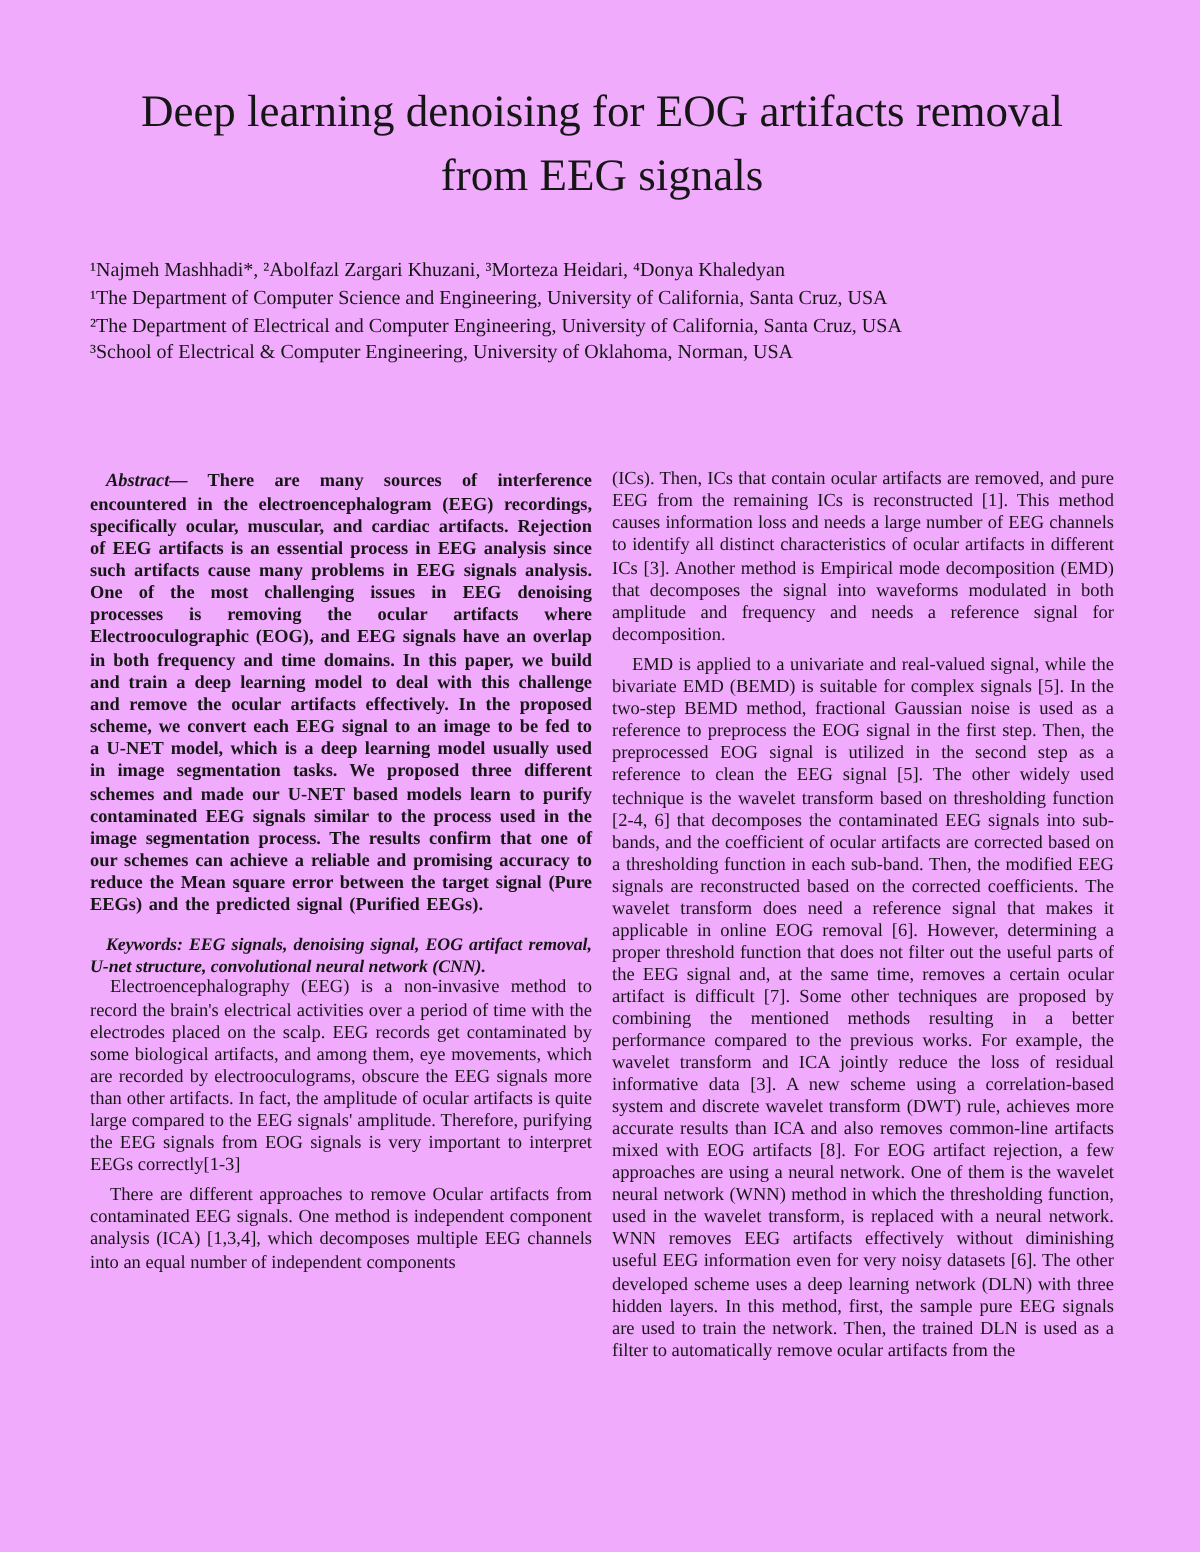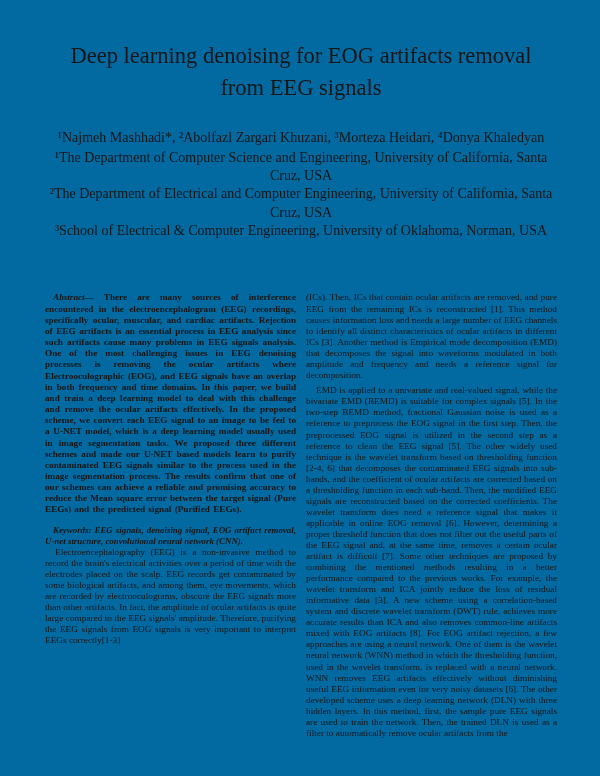--- a/index.html
+++ b/index.html
@@ -12,33 +12,33 @@
     height: 776px;
     overflow: hidden;
     font-family: "Liberation Serif", "DejaVu Serif", serif;
     color: #161616;
   }
   .page {
     box-sizing: border-box;
     width: 600px;
     height: 776px;
     padding: 40px 43px 0 45px;
-    background: #0369a1;
+    background: #f0abfc;
   }
   .title {
     font-size: 22.5px;
     font-weight: normal;
     line-height: 1.43;
     text-align: center;
     margin: 0 6px;
   }
   .authors-block {
     margin-top: 25px;
-    text-align: center;
-    font-size: 14px;
+    text-align: left;
+    font-size: 10px;
     line-height: 1.3;
   }
   .authors-line {
     margin-bottom: 1px;
   }
   .affil-line {
     margin-top: 0.5px;
   }
   .email-line {
     margin-top: 0.5px;
@@ -113,20 +113,21 @@
 
   <div class="columns">
 
     <div class="col">
       <p class="abstract-para"><span class="abstract-label">Abstract—</span><span> There are many sources of interference encountered in the electroencephalogram (EEG) recordings, specifically ocular, muscular, and cardiac artifacts. Rejection of EEG artifacts is an essential process in EEG analysis since such artifacts cause many problems in EEG signals analysis. One of the most challenging issues in EEG denoising processes is removing the ocular artifacts where Electrooculographic (EOG), and EEG signals have an overlap in both frequency and time domains. In this paper, we build and train a deep learning model to deal with this challenge and remove the ocular artifacts effectively. In the proposed scheme, we convert each EEG signal to an image to be fed to a U-NET model, which is a deep learning model usually used in image segmentation tasks. We proposed three different schemes and made our U-NET based models learn to purify contaminated EEG signals similar to the process used in the image segmentation process. The results confirm that one of our schemes can achieve a reliable and promising accuracy to reduce the Mean square error between the target signal (Pure EEGs) and the predicted signal (Purified EEGs).</span></p>
 
       <p class="keywords-para"><span>Keywords:</span><span> EEG signals, denoising signal, EOG artifact removal, U-net structure, convolutional neural network (CNN).</span></p>
 
 
       <p class="body-para indent">Electroencephalography (EEG) is a non-invasive method to record the brain's electrical activities over a period of time with the electrodes placed on the scalp. EEG records get contaminated by some biological artifacts, and among them, eye movements, which are recorded by electrooculograms, obscure the EEG signals more than other artifacts. In fact, the amplitude of ocular artifacts is quite large compared to the EEG signals' amplitude. Therefore, purifying the EEG signals from EOG signals is very important to interpret EEGs correctly[1-3]</p>
+      <p class="body-para indent">There are different approaches to remove Ocular artifacts from contaminated EEG signals. One method is independent component analysis (ICA) [1,3,4], which decomposes multiple EEG channels into an equal number of independent components</p>
     </div>
 
     <div class="col">
       <p class="body-para">(ICs). Then, ICs that contain ocular artifacts are removed, and pure EEG from the remaining ICs is reconstructed  [1]. This method causes information loss and needs a large number of EEG channels to identify all distinct characteristics of ocular artifacts in different ICs [3]. Another method is Empirical mode decomposition (EMD) that decomposes the signal into waveforms modulated in both amplitude and frequency and needs a reference signal for decomposition.</p>
       <p class="body-para indent">EMD is applied to a univariate and real-valued signal, while the bivariate EMD (BEMD) is suitable for complex signals [5]. In the two-step BEMD method, fractional Gaussian noise is used as a reference to preprocess the EOG signal in the first step. Then, the preprocessed EOG signal is utilized in the second step as a reference to clean the EEG signal [5]. The other widely used technique is the wavelet transform based on thresholding function [2-4, 6] that decomposes the contaminated EEG signals into sub-bands, and the coefficient of ocular artifacts are corrected based on a thresholding function in each sub-band. Then, the modified EEG signals are reconstructed based on the corrected coefficients. The wavelet transform does need a reference signal that makes it applicable in online EOG removal [6]. However, determining a proper threshold function that does not filter out the useful parts of the EEG signal and, at the same time, removes a certain ocular artifact is difficult [7]. Some other techniques are proposed by combining the mentioned methods resulting in a better performance compared to the previous works. For example, the wavelet transform and ICA jointly reduce the loss of residual informative data [3]. A new scheme using a correlation-based system and discrete wavelet transform (DWT) rule, achieves more accurate results than ICA and also removes common-line artifacts mixed with EOG artifacts [8]. For EOG artifact rejection, a few approaches are using a neural network. One of them is the wavelet neural network (WNN) method in which the thresholding function, used in the wavelet transform, is replaced with a neural network. WNN removes EEG artifacts effectively without diminishing useful EEG information even for very noisy datasets [6]. The other developed scheme uses a deep learning network (DLN) with three hidden layers. In this method, first, the sample pure EEG signals are used to train the network. Then, the trained DLN is used as a filter to automatically remove ocular artifacts from the</p>
     </div>
 
   </div>
 
 </div>

